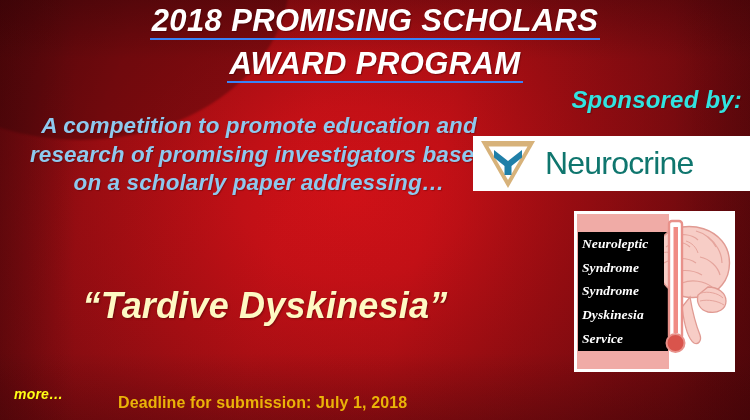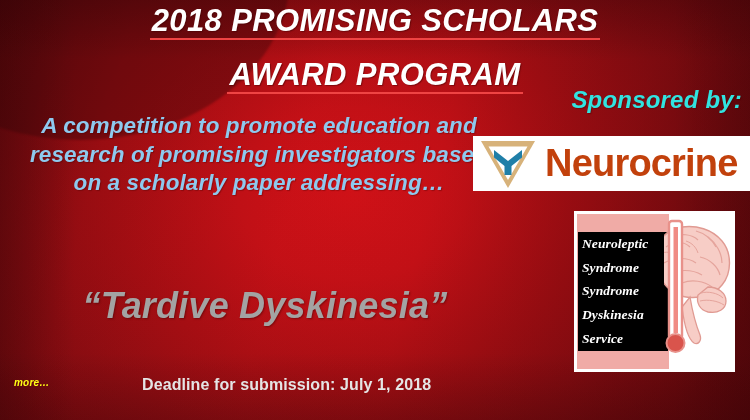--- a/index.html
+++ b/index.html
@@ -61,25 +61,25 @@
   }
   .title-line {
     display: inline-block;
     color: #ffffff;
     font-size: 31px;
     font-weight: bold;
     font-style: italic;
     letter-spacing: 0.4px;
     line-height: 30px;
     padding: 0 2px 2px 2px;
-    border-bottom: 2px solid #ef4444;
+    border-bottom: 2px solid #3b82f6;
     text-shadow: 1px 1px 1px rgba(60,0,0,0.45);
     white-space: nowrap;
   }
-  .title-line.two { margin-top: 20px; }
+  .title-line.two { margin-top: 9px; }
 
   
   .body-block {
     position: absolute;
     left: 14px; top: 112px;
     width: 490px;
     text-align: center;
     color: #8ec9ee;
     font-size: 22.5px;
     font-weight: bold;
@@ -88,21 +88,21 @@
     letter-spacing: 0.1px;
     text-shadow: 1px 1px 1px rgba(70,0,0,0.35);
   }
 
   
   .headline {
     position: absolute;
     left: 10px; top: 285px;
     width: 510px;
     text-align: center;
-    color: #a3a3a3;
+    color: #fef9c3;
     font-size: 36px;
     font-weight: bold;
     font-style: italic;
     letter-spacing: 0.2px;
     white-space: nowrap;
     text-shadow: 1px 1px 2px rgba(60,0,0,0.45);
   }
 
   
   .sponsored {
@@ -134,23 +134,23 @@
     position: relative;
   }
   .logo-mark svg { display: block; }
   .logo-word {
     margin-left: 8px;
     display: flex;
     flex-direction: column;
     justify-content: center;
   }
   .logo-name {
-    color: #c2410c;
-    font-size: 38px;
-    font-weight: bold;
+    color: #0f766e;
+    font-size: 32px;
+    font-weight: normal;
     line-height: 27px;
     letter-spacing: -0.8px;
     white-space: nowrap;
   }
   .logo-sub {
     color: #1d7fa6;
     font-size: 10.5px;
     font-weight: bold;
     letter-spacing: 3.4px;
     line-height: 13px;
@@ -200,36 +200,35 @@
     position: absolute;
     left: 90px; top: 0;
     width: 71px; height: 161px;
     overflow: hidden;
   }
   .nms-art svg { position: absolute; left: -26px; top: 2px; }
 
   
   .more {
     position: absolute;
-    left: 14px; top: 377px;
+    left: 14px; top: 386px;
     color: #ffff15;
-    font-size: 10px;
+    font-size: 14px;
     font-weight: bold;
     font-style: italic;
     letter-spacing: 0.2px;
   }
   .deadline {
     position: absolute;
-    left: 118px; top: 376px;
-    color: #e5e5e5;
+    left: 118px; top: 394px;
+    color: #eab308;
     font-size: 16px;
     font-weight: bold;
     letter-spacing: 0.1px;
     white-space: nowrap;
-    margin-left: 24px;
   }
 </style>
 </head>
 <body>
 
 <div id="slide">
 
   <div class="bg-base"></div>
   <div class="bg-glow"></div>
   <div class="bg-diag"></div>

